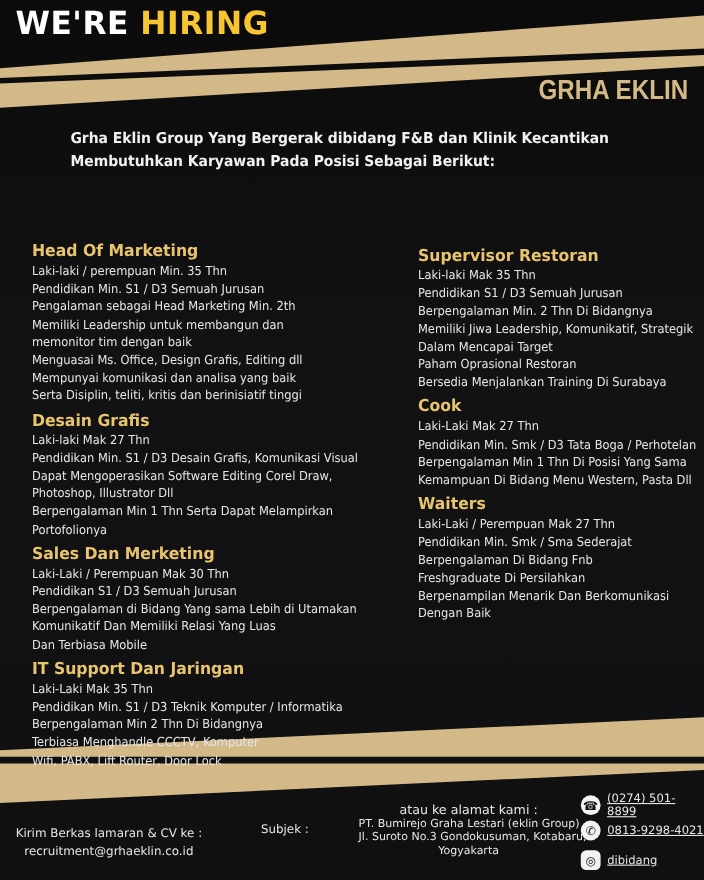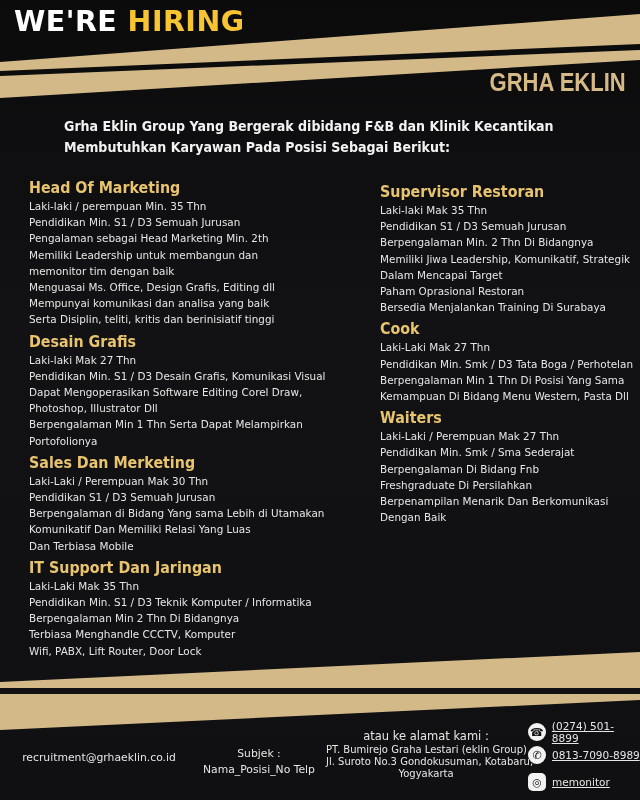--- a/index.html
+++ b/index.html
@@ -24,21 +24,21 @@
     font-family: "Liberation Sans", sans-serif; font-weight: bold;
     font-size: 25px; color: #d5b987; letter-spacing: 0px;
     transform: scaleX(0.88); transform-origin: right;
   }
   .intro {
     position: absolute; left: 64px; top: 116px; width: 560px;
     font-family: "DejaVu Sans", sans-serif; font-weight: bold;
     font-size: 13.6px; line-height: 21px; color: #f2f2f2;
     transform: scaleX(0.93); transform-origin: left;
   }
-  .col { position: absolute; }
+  .col { position: absolute; margin-top: 40px; }
   .col.left { left: 29px; top: 177px; width: 330px; }
   .col.right { left: 380px; top: 181px; width: 280px; }
   .job { margin-bottom: 2px; }
   .job-title {
     font-family: "DejaVu Sans", sans-serif; font-weight: bold;
     font-size: 15px; color: #e9c46e; line-height: 22px;
     transform: scaleX(0.95); transform-origin: left; white-space: nowrap;
   }
   .req {
     font-family: "DejaVu Sans", sans-serif; font-size: 11.2px;
@@ -147,37 +147,37 @@
     <div class="req">Pendidikan Min. Smk / Sma Sederajat</div>
     <div class="req">Berpengalaman Di Bidang Fnb</div>
     <div class="req">Freshgraduate Di Persilahkan</div>
     <div class="req">Berpenampilan Menarik Dan Berkomunikasi</div>
     <div class="req">Dengan Baik</div>
   </div>
 </div>
 
 <div class="footer">
   <div class="f-text send">
+    <div>Kirim Berkas lamaran &amp; CV ke :</div>
     <div>recruitment@grhaeklin.co.id</div>
   </div>
   <div class="f-text subject">
     <div>Subjek :</div>
-    <div>Nama_Posisi_No Telp</div>
   </div>
   <div class="f-text addr">
     <div class="lead">atau ke alamat kami :</div>
     <div class="line">PT. Bumirejo Graha Lestari (eklin Group)</div>
     <div class="line">Jl. Suroto No.3 Gondokusuman, Kotabaru,</div>
     <div class="line">Yogyakarta</div>
   </div>
   <div class="contact" style="top:-10px;">
     <span class="ic">☎</span>
     <span class="val">(0274) 501-8899</span>
   </div>
   <div class="contact" style="top:16px;">
     <span class="ic">✆</span>
-    <span class="val">0813-7090-8989</span>
+    <span class="val">0813-9298-4021</span>
   </div>
   <div class="contact" style="top:43px;">
     <span class="ic sq">◎</span>
-    <span class="val">memonitor</span>
+    <span class="val">dibidang</span>
   </div>
 </div>
 
 </body></html>

